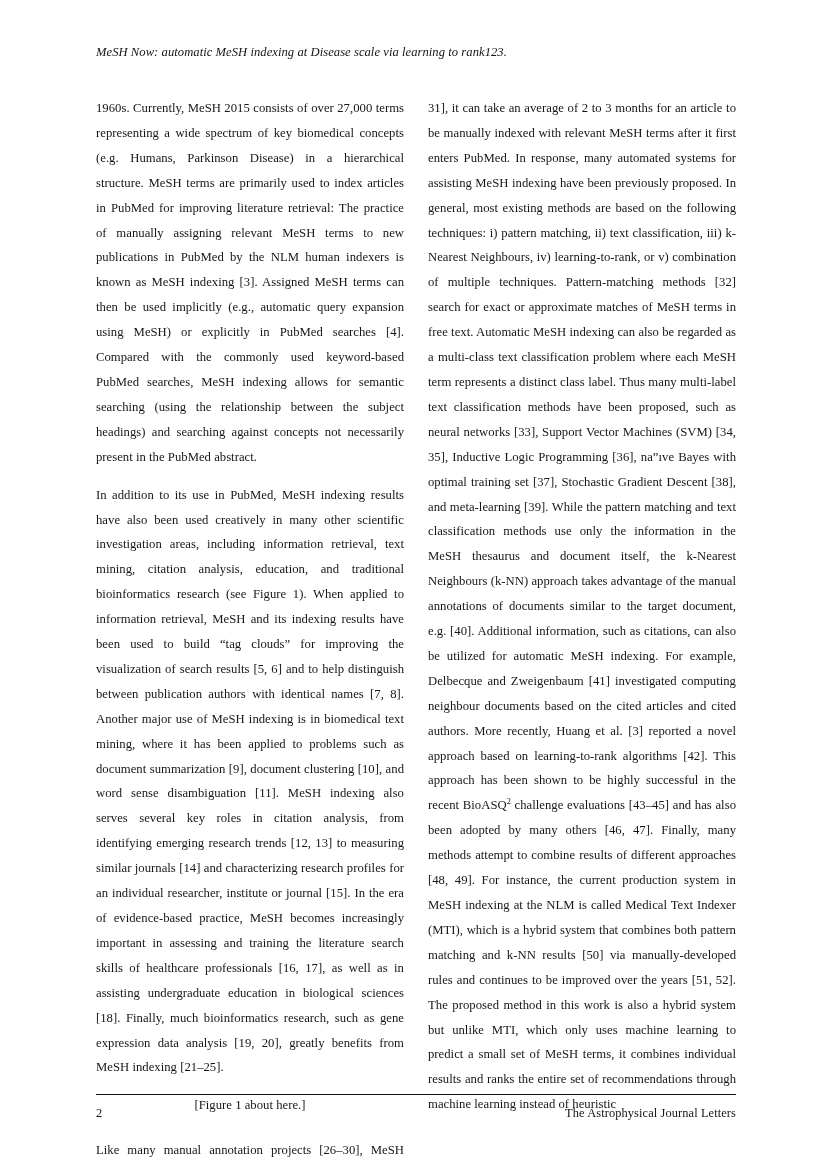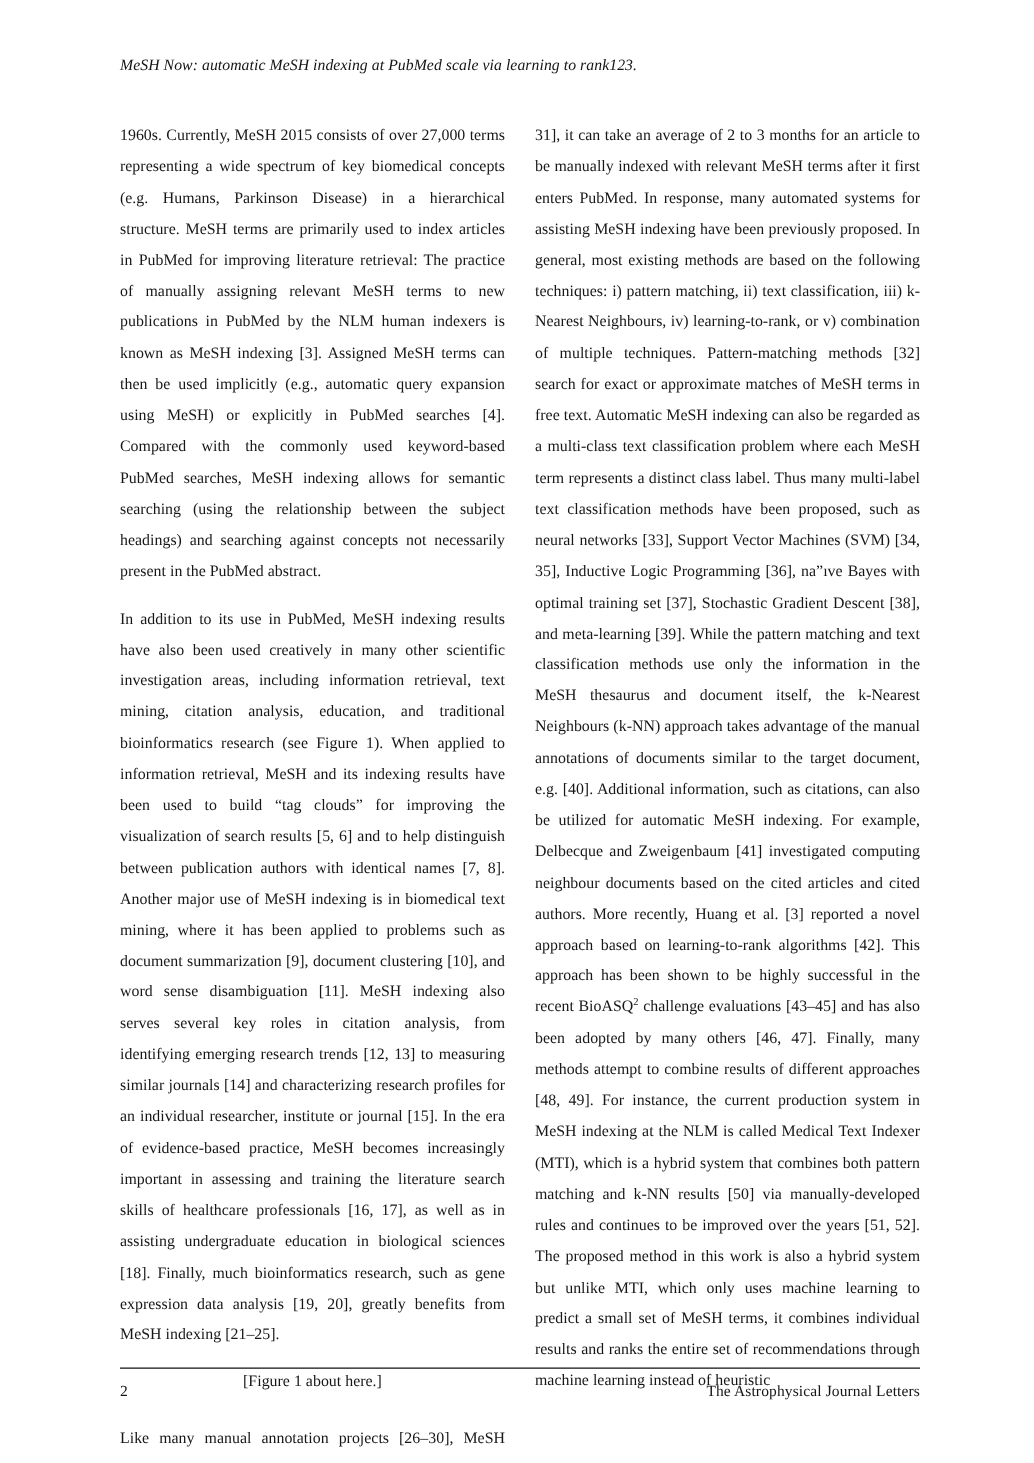--- a/index.html
+++ b/index.html
@@ -127,21 +127,21 @@
     color: #141414;
   }
   .footer-page { letter-spacing: 0.2px; }
   .footer-journal { letter-spacing: 0.1px; text-align: right; }
 </style>
 </head>
 <body>
 
 <div class="page">
 
-  <div class="running-head">MeSH Now: automatic MeSH indexing at PubMed scale via learning to rank123.</div>
+  <div class="running-head">MeSH Now: automatic MeSH indexing at Disease scale via learning to rank123.</div>
 
   <div class="columns">
 
     <div class="col">
       <p class="para">1960s. Currently, MeSH 2015 consists of over 27,000 terms representing a wide spectrum of key biomedical concepts (e.g. Humans, Parkinson Disease) in a hierarchical structure. MeSH terms are primarily used to index articles in PubMed for improving literature retrieval: The practice of manually assigning relevant MeSH terms to new publications in PubMed by the NLM human indexers is known as MeSH indexing [3]. Assigned MeSH terms can then be used implicitly (e.g., automatic query expansion using MeSH) or explicitly in PubMed searches [4]. Compared with the commonly used keyword-based PubMed searches, MeSH indexing allows for semantic searching (using the relationship between the subject headings) and searching against concepts not necessarily present in the PubMed abstract.</p>
       <p class="para">In addition to its use in PubMed, MeSH indexing results have also been used creatively in many other scientific investigation areas, including information retrieval, text mining, citation analysis, education, and traditional bioinformatics research (see Figure 1). When applied to information retrieval, MeSH and its indexing results have been used to build “tag clouds” for improving the visualization of search results [5, 6] and to help distinguish between publication authors with identical names [7, 8]. Another major use of MeSH indexing is in biomedical text mining, where it has been applied to problems such as document summarization [9], document clustering [10], and word sense disambiguation [11]. MeSH indexing also serves several key roles in citation analysis, from identifying emerging research trends [12, 13] to measuring similar journals [14] and characterizing research profiles for an individual researcher, institute or journal [15]. In the era of evidence-based practice, MeSH becomes increasingly important in assessing and training the literature search skills of healthcare professionals [16, 17], as well as in assisting undergraduate education in biological sciences [18]. Finally, much bioinformatics research, such as gene expression data analysis [19, 20], greatly benefits from MeSH indexing [21–25].</p>
       <p class="para centered">[Figure 1 about here.]</p>
       <p class="para">Like many manual annotation projects [26–30], MeSH indexing is a labour-intensive process. As shown in [3,</p>
     </div>
 

